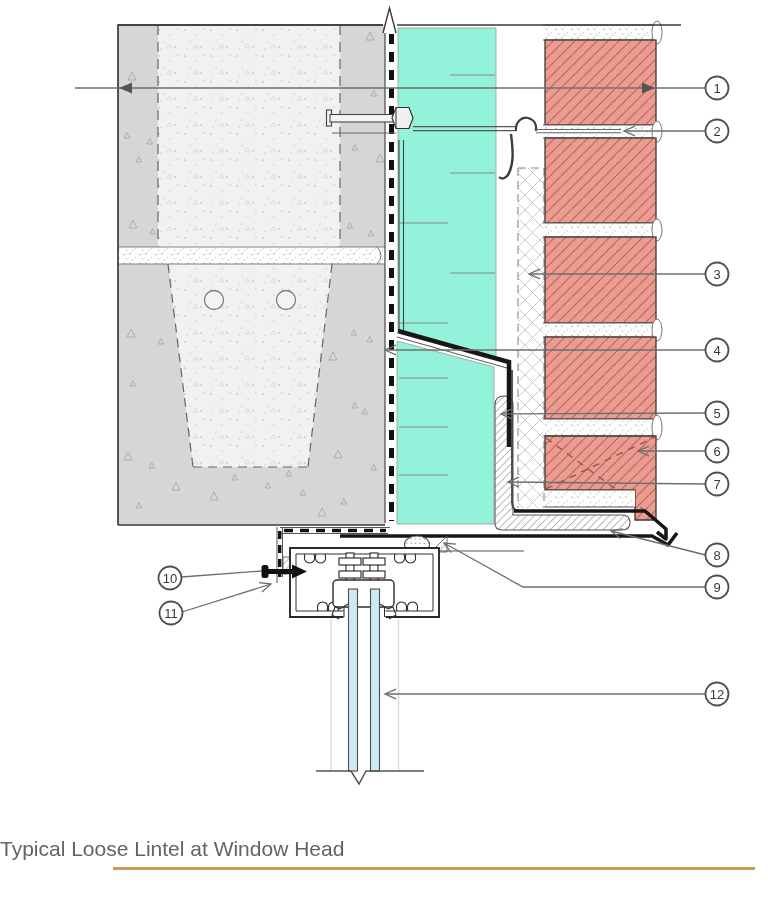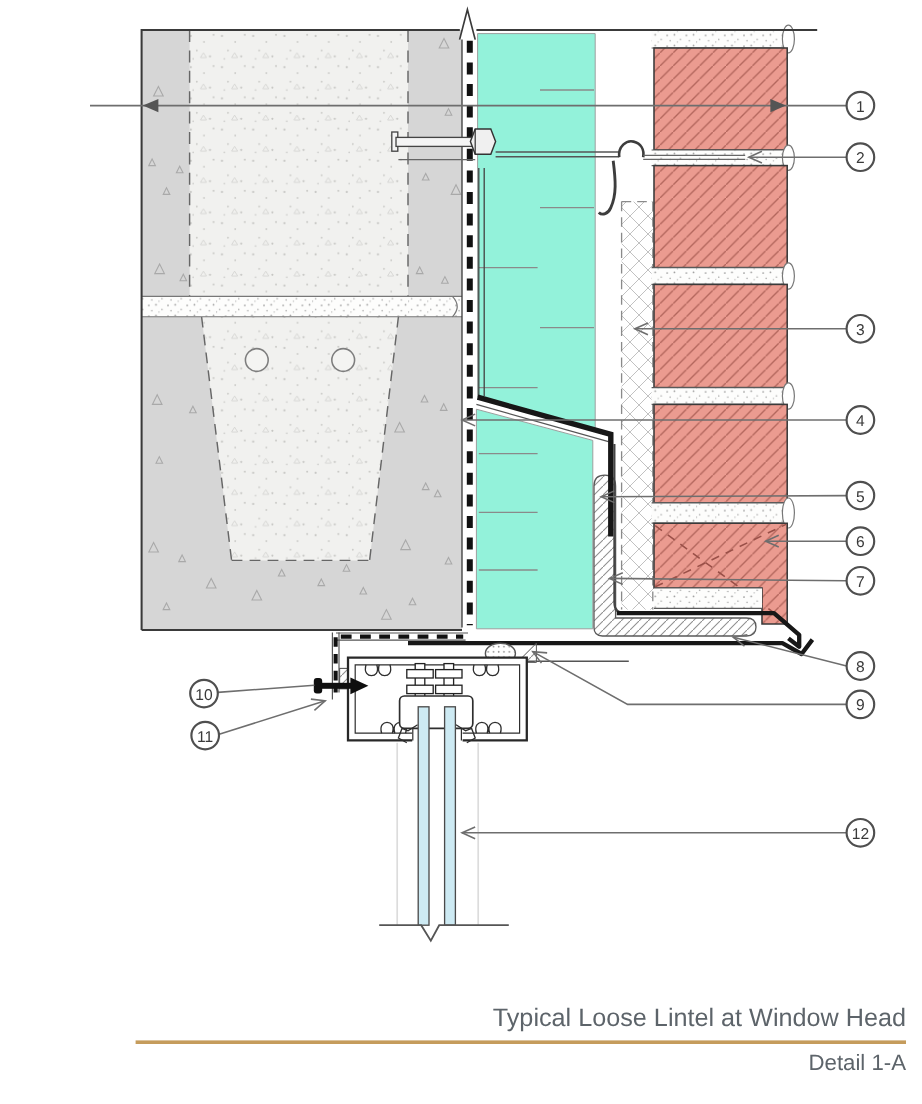--- a/index.html
+++ b/index.html
@@ -1,19 +1,19 @@
 <!DOCTYPE html>
 <html><head>
 <meta charset="utf-8">
 <style>
   html,body{margin:0;padding:0;background:#fff;}
   body{width:768px;height:920px;font-family:"Liberation Sans",sans-serif;}
   .sheet{position:relative;width:768px;height:920px;background:#fff;overflow:hidden;}
   svg{display:block;}
-  .titleblock{position:absolute;top:836px;left:0;width:755px;text-align:right;}
+  .titleblock{position:absolute;top:836px;left:0;width:755px;}
   .tb-title{font-size:21px;line-height:26px;}
   .tb-rule{height:3px;margin:5px 0 5px 113px;}
   .tb-sub{font-size:18.5px;line-height:22px;}
   text{font-family:"Liberation Sans",sans-serif;}
 </style>
 </head>
 <body>
 
 <div class="sheet">
 
@@ -312,16 +312,15 @@
         <g>
           <circle cx="717" cy="694" r="11.5" fill="#FFF" stroke="#4F4F4F" stroke-width="1.8"></circle>
           <text x="717" y="694.5" text-anchor="middle" dominant-baseline="central" font-size="13" fill="#3A3A3A">12</text>
         </g>
       </g>
 </svg>
 
 <div class="titleblock">
   <div class="tb-title" style="color: rgb(93, 100, 106);">Typical Loose Lintel at Window Head</div>
   <div class="tb-rule" style="background: rgb(197, 156, 92);"></div>
-  <div class="tb-sub" style="color: rgb(93, 100, 106);">Detail 1-A</div>
 </div>
 
 </div>
 
 </body></html>

